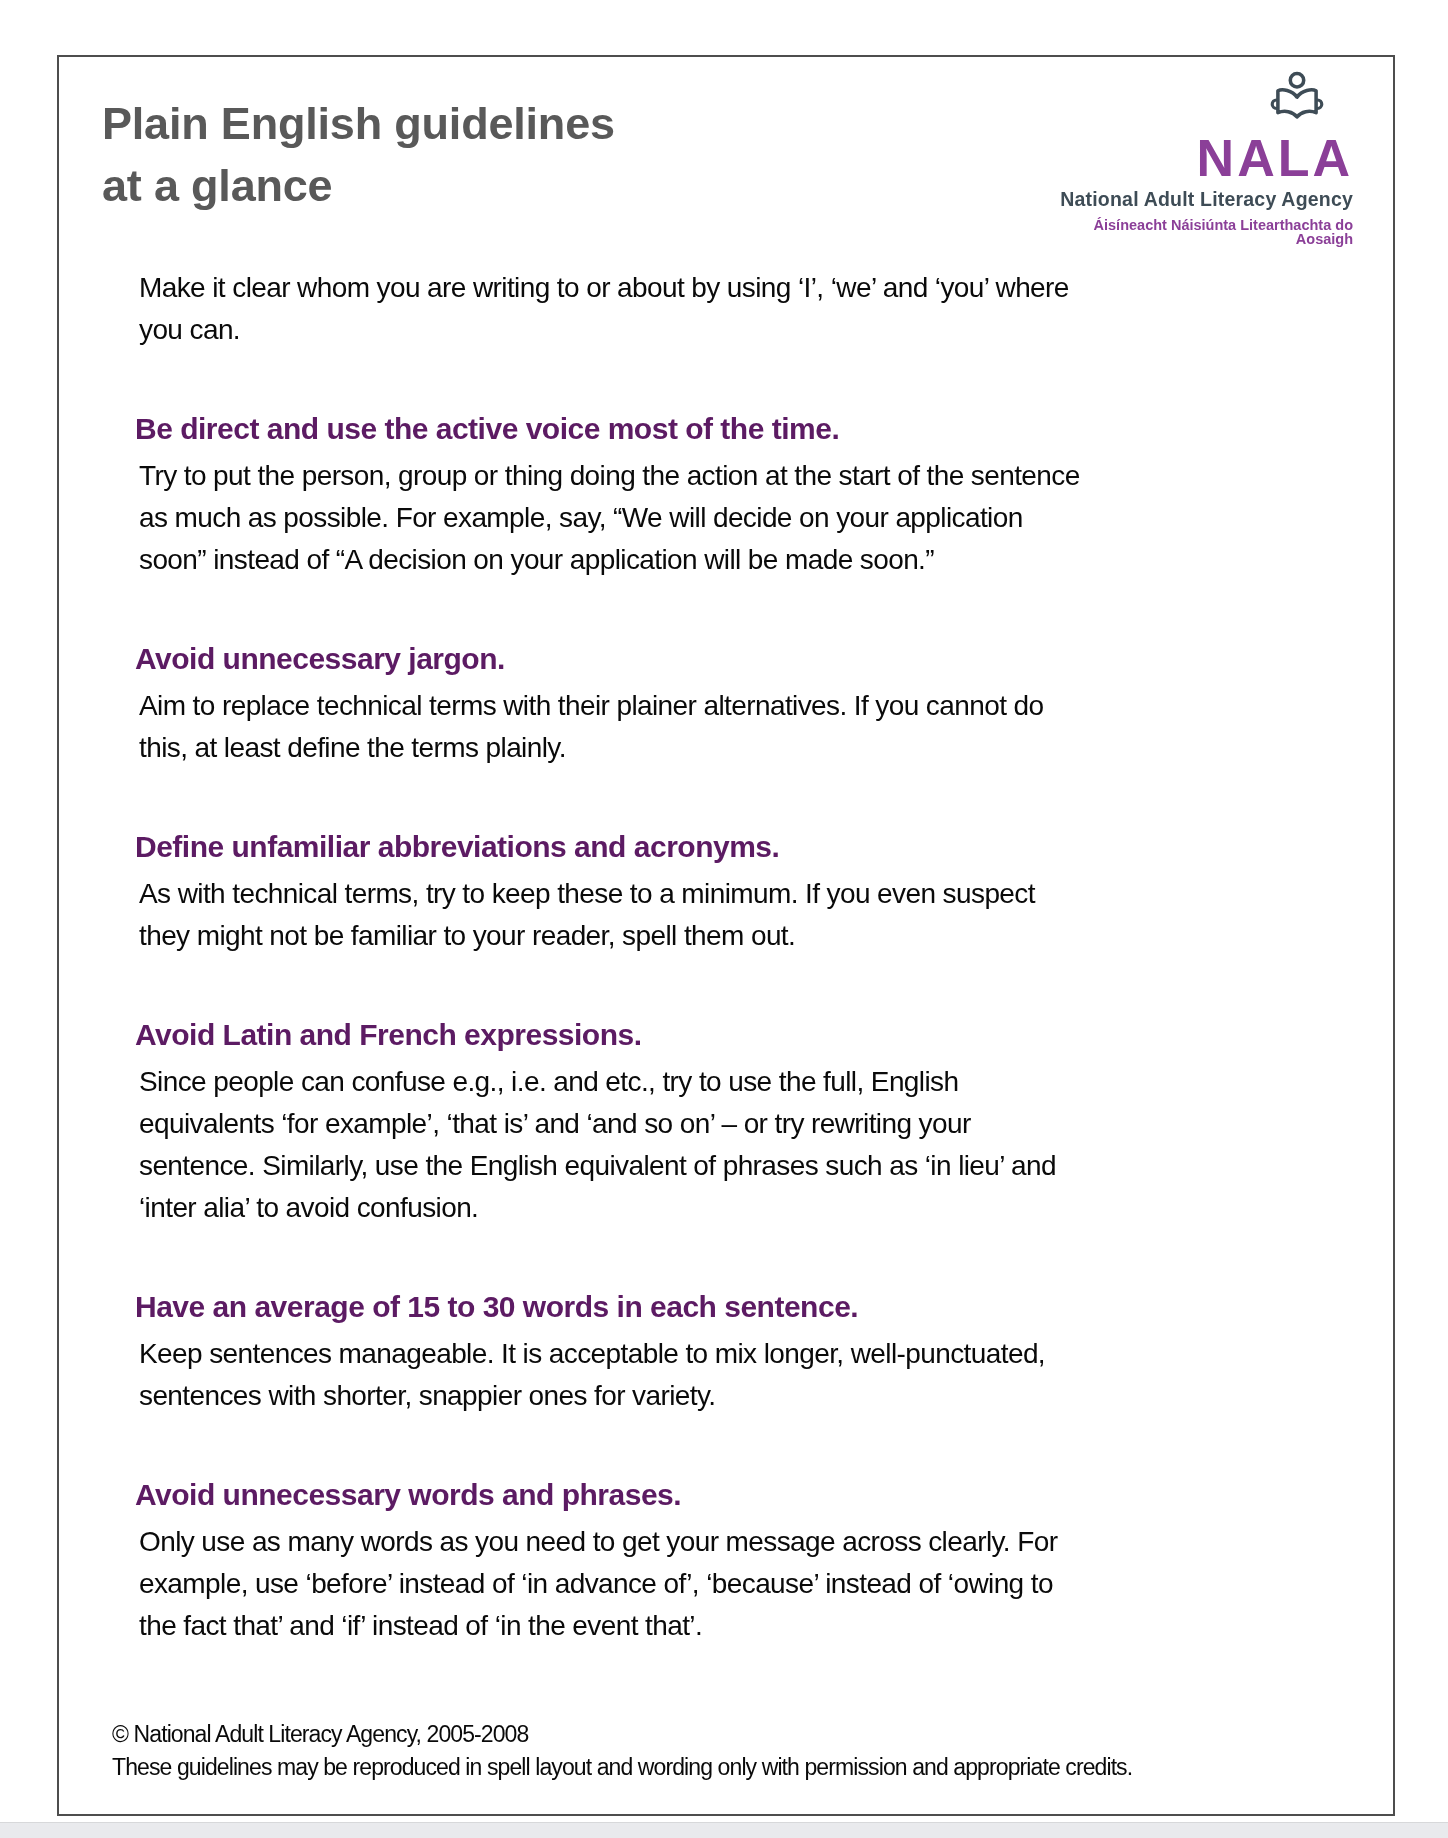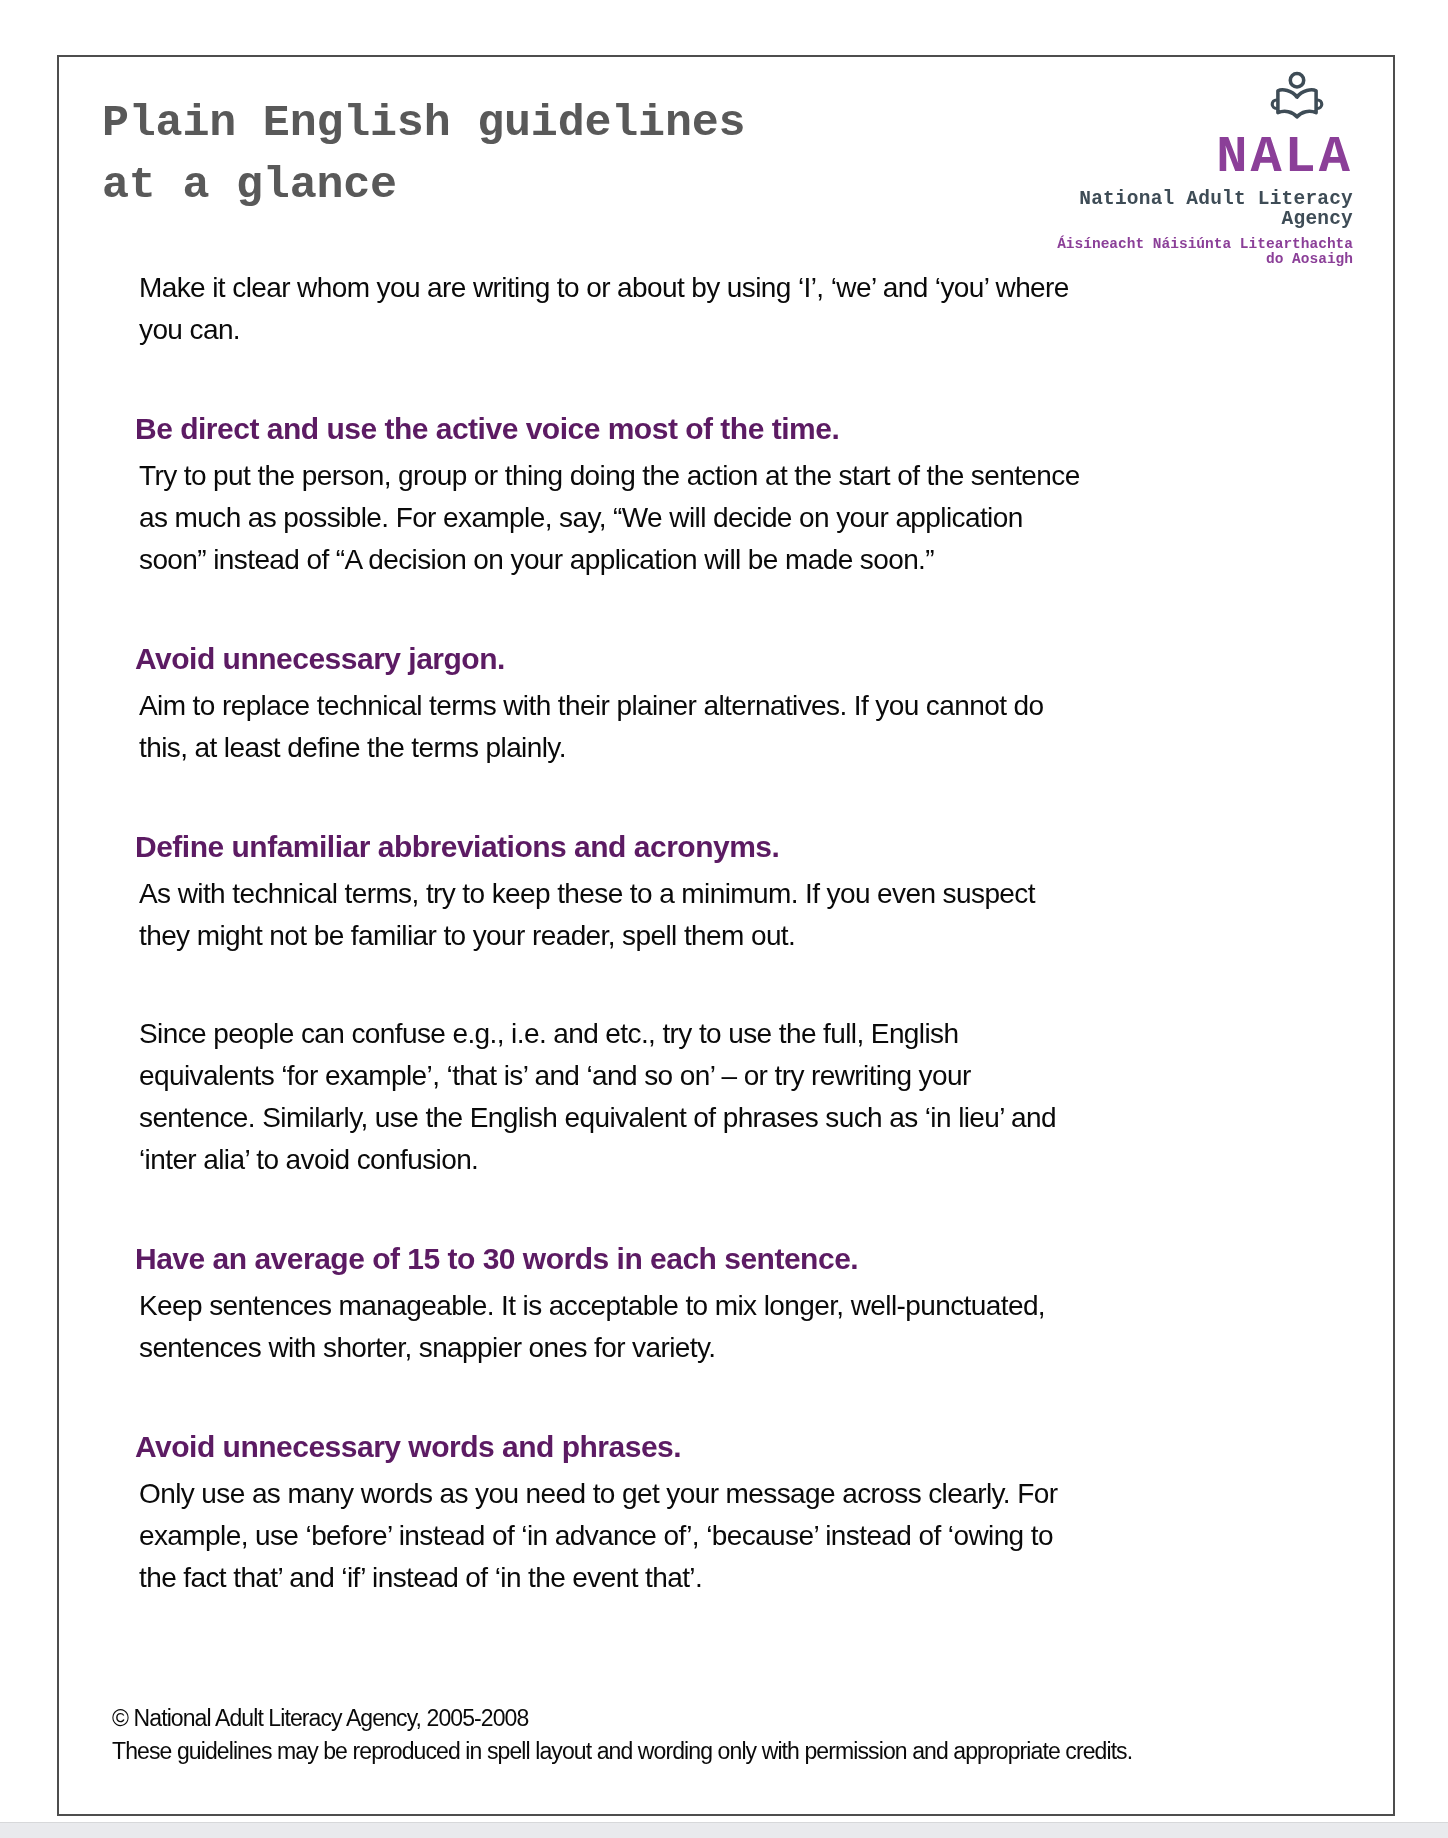--- a/index.html
+++ b/index.html
@@ -14,21 +14,20 @@
     position: absolute;
     left: 57px; top: 55px;
     width: 1338px; height: 1761px;
     box-sizing: border-box;
     border: 2px solid var(--page-border, #4d4d4d);
     background: #ffffff;
   }
   .page-header {
     position: relative;
     padding: 36px 23px 0 43px;
-    font-family: Liberation Mono, monospace;
   }
   .doc-title {
     margin: 0;
     font-size: 45px;
     font-weight: bold;
     letter-spacing: -0.2px;
     line-height: 62px;
     color: var(--title-gray, #595959);
     white-space: pre-line;
   }
@@ -80,21 +79,21 @@
   .sections p {
     margin: 4px;
     font-size: 28px;
     letter-spacing: -0.6px;
     line-height: 42px;
     color: var(--body-text, #0a0a0a);
     white-space: pre-line;
   }
   .page-footer {
     position: absolute;
-    left: 53px; right: 30px; bottom: 46px;
+    left: 53px; right: 30px; bottom: 30px;
     font-size: 23px;
     letter-spacing: -0.9px;
     line-height: 33px;
     color: var(--body-text, #0a0a0a);
   }
   .bottom-strip {
     position: absolute;
     left: 0; right: 0; bottom: 0;
     height: 15px;
     background: var(--bottom-strip, #e9eaed);
@@ -138,20 +137,21 @@
         <h2>Avoid unnecessary jargon.</h2>
         <p>Aim to replace technical terms with their plainer alternatives. If you cannot do
 this, at least define the terms plainly.</p>
       </section>
       <section>
         <h2>Define unfamiliar abbreviations and acronyms.</h2>
         <p>As with technical terms, try to keep these to a minimum. If you even suspect
 they might not be familiar to your reader, spell them out.</p>
       </section>
       <section>
+        <h2>Avoid Latin and French expressions.</h2>
         <p>Since people can confuse e.g., i.e. and etc., try to use the full, English
 equivalents ‘for example’, ‘that is’ and ‘and so on’ – or try rewriting your
 sentence. Similarly, use the English equivalent of phrases such as ‘in lieu’ and
 ‘inter alia’ to avoid confusion.</p>
       </section>
       <section>
         <h2>Have an average of 15 to 30 words in each sentence.</h2>
         <p>Keep sentences manageable. It is acceptable to mix longer, well-punctuated,
 sentences with shorter, snappier ones for variety.</p>
       </section>

